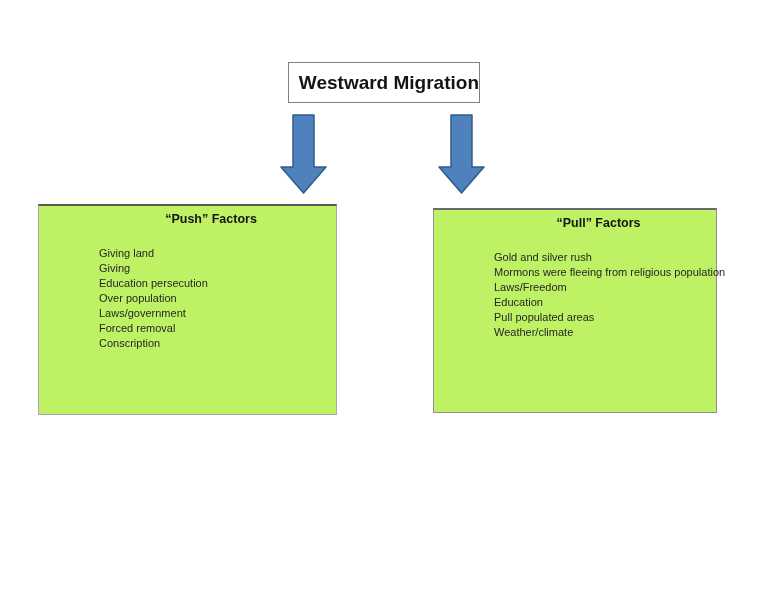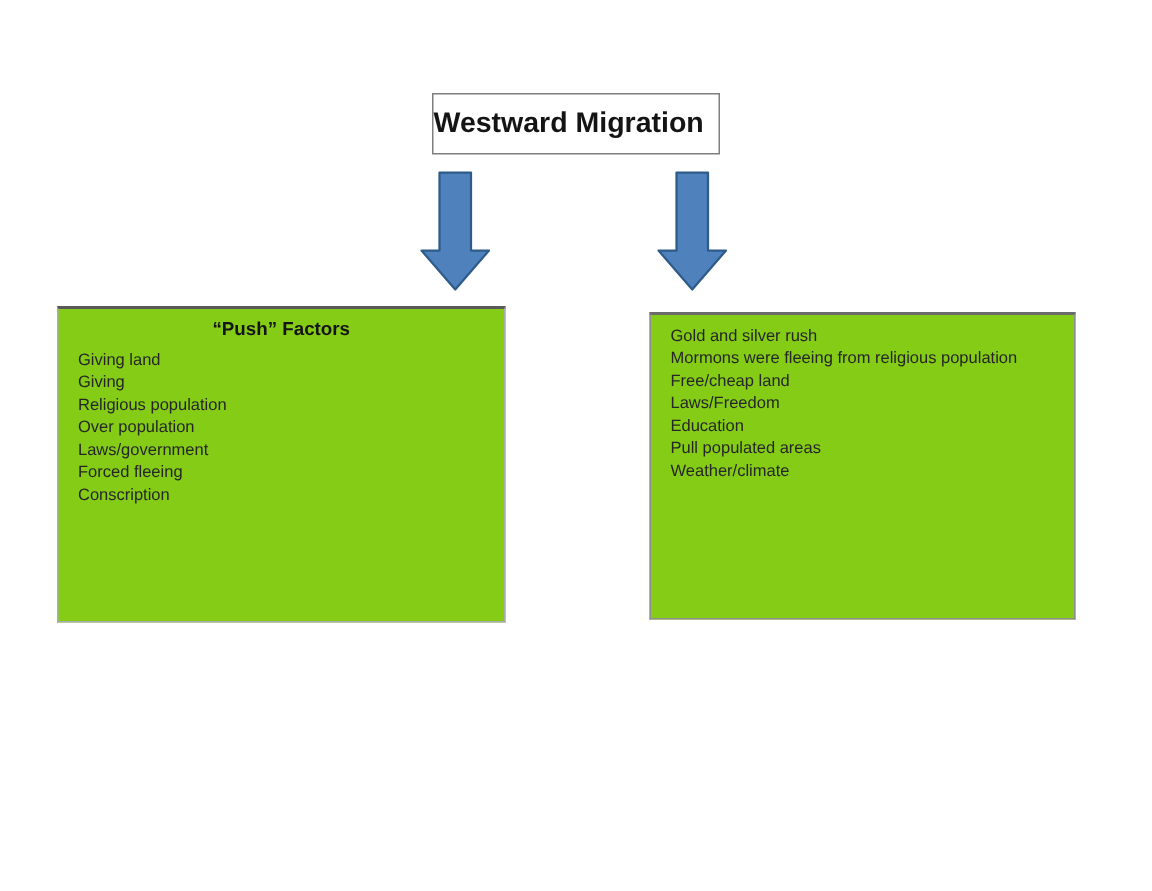--- a/index.html
+++ b/index.html
@@ -18,21 +18,21 @@
   .title-box {
     position: absolute;
     left: 288px;
     top: 62px;
     width: 190px;
     height: 39px;
     border: 1px solid #7f7f7f;
     background: #ffffff;
     display: flex;
     align-items: center;
-    justify-content: flex-start;
+    justify-content: flex-end;
     font-size: 19px;
     font-weight: bold;
     color: #141414;
     white-space: nowrap;
   }
   .arrow {
     position: absolute;
     width: 47px;
     height: 81px;
   }
@@ -40,22 +40,23 @@
   .arrow-right { left: 438px; top: 114px; }
   .arrow svg { display: block; }
   .arrow polygon {
     fill: #4f81bd;
     stroke: #2e5c8a;
     stroke-width: 1.5;
     stroke-linejoin: round;
   }
   .factor-box {
     position: absolute;
-    background: #84cc16;
+    background: #bef264;
     box-sizing: border-box;
+    padding-left: 47px;
   }
   .push-box {
     left: 38px;
     top: 204px;
     width: 299px;
     height: 211px;
     border: 1px solid #ababab;
     border-top: 2px solid #595959;
   }
   .pull-box {
@@ -67,21 +68,21 @@
     border-top: 2px solid #6b6b6b;
   }
   .box-header {
     margin-top: 6px;
     text-align: center;
     font-size: 12.5px;
     font-weight: bold;
     color: #141414;
   }
   .box-items {
-    margin-top: 7px;
+    margin-top: 20px;
     padding-left: 13px;
     padding-right: 8px;
     font-size: 11px;
     line-height: 15px;
     color: #262626;
   }
   .box-items .item { white-space: nowrap; }
 </style>
 </head>
 <body>
@@ -102,33 +103,33 @@
     <svg width="47" height="81" viewBox="0 0 47 81" aria-hidden="true">
       <polygon points="13,1 34,1 34,53 46,53 23.5,79 1,53 13,53"></polygon>
     </svg>
   </div>
 
   <div class="factor-box push-box">
     <div class="box-header">“Push” Factors</div>
     <div class="box-items">
       <div class="item">Giving land</div>
       <div class="item">Giving</div>
-      <div class="item">Religious population</div>
+      <div class="item">Education persecution</div>
       <div class="item">Over population</div>
       <div class="item">Laws/government</div>
-      <div class="item">Forced fleeing</div>
+      <div class="item">Forced removal</div>
       <div class="item">Conscription</div>
     </div>
   </div>
 
   <div class="factor-box pull-box">
+    <div class="box-header">“Pull” Factors</div>
     <div class="box-items">
       <div class="item">Gold and silver rush</div>
       <div class="item">Mormons were fleeing from religious population</div>
-      <div class="item">Free/cheap land</div>
       <div class="item">Laws/Freedom</div>
       <div class="item">Education</div>
       <div class="item">Pull populated areas</div>
       <div class="item">Weather/climate</div>
     </div>
   </div>
 
 </div>
 
 </body></html>

